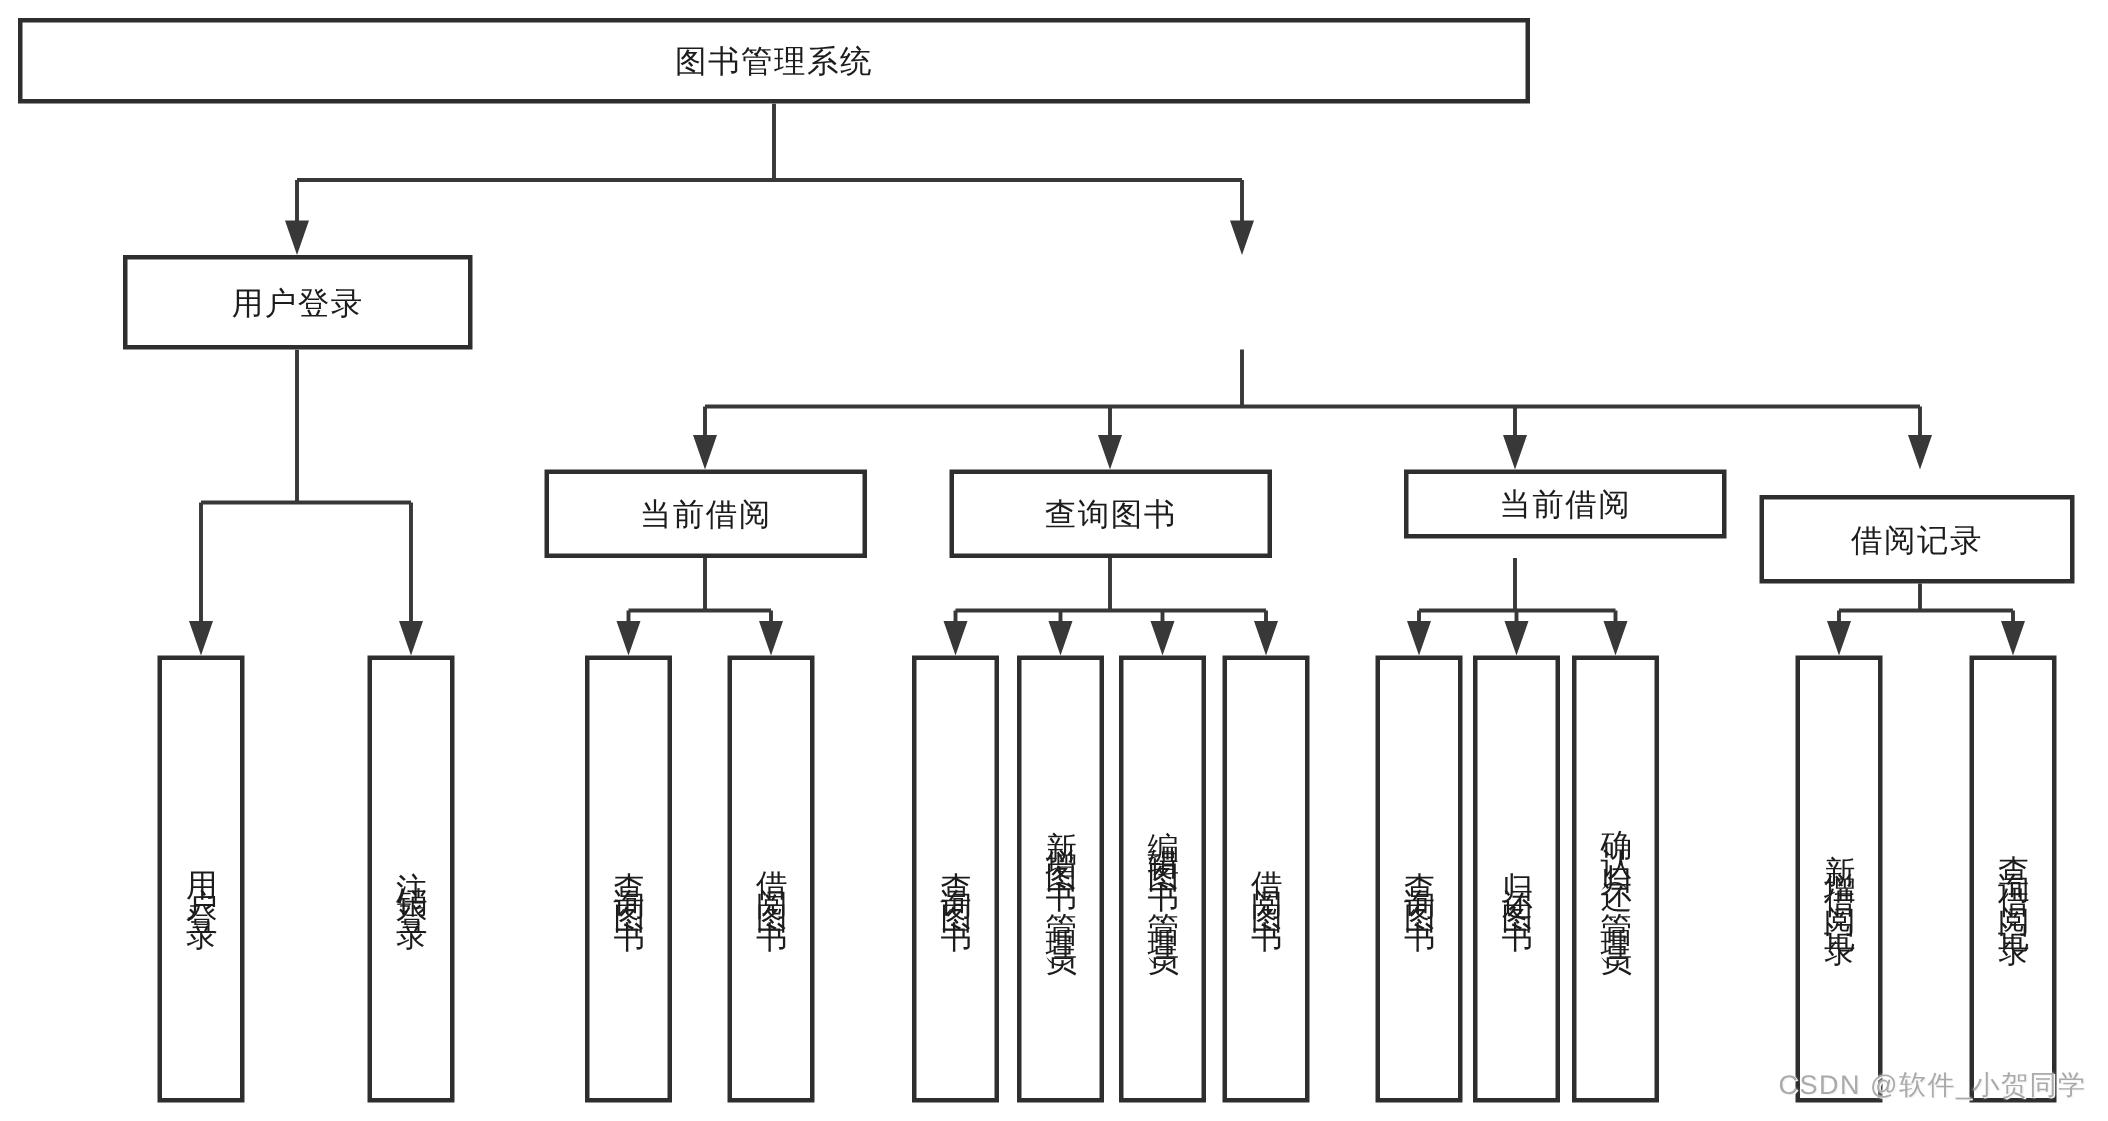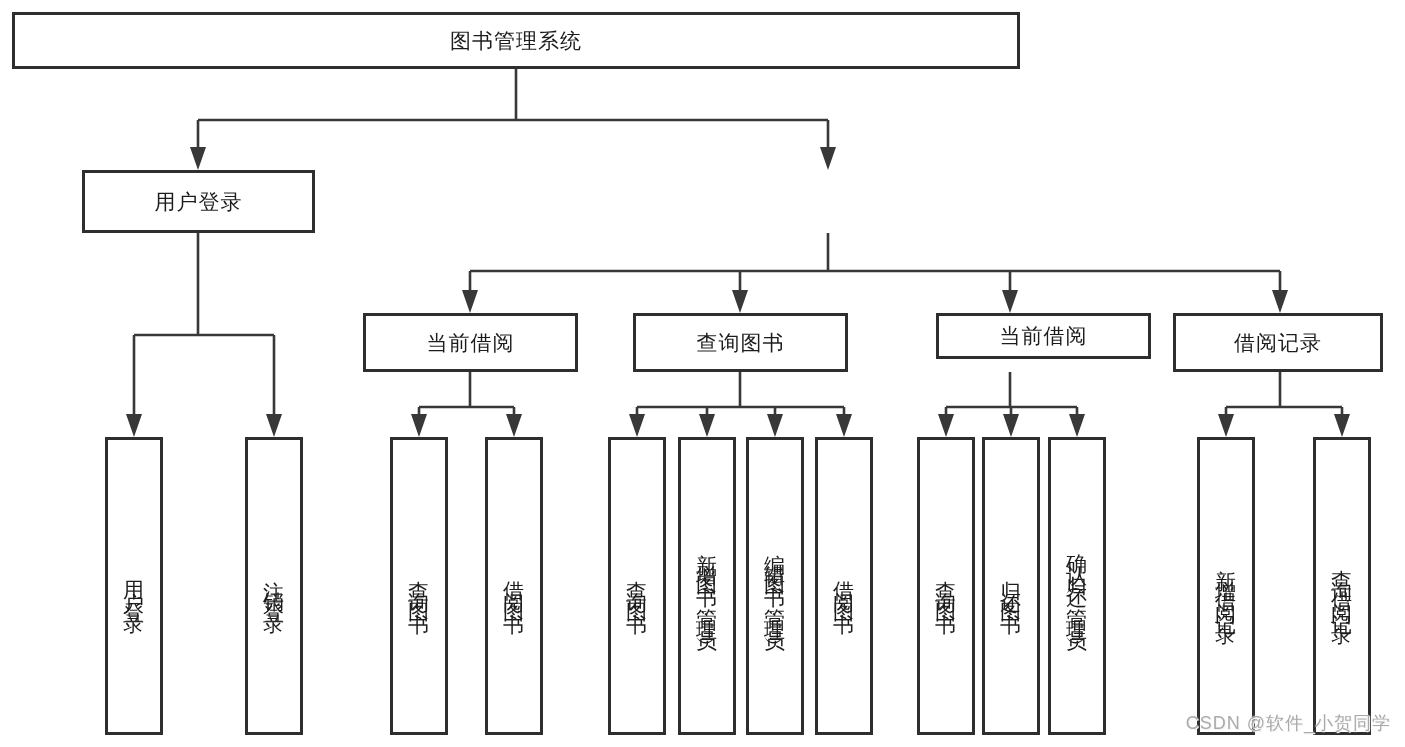--- a/index.html
+++ b/index.html
@@ -68,21 +68,21 @@
          M1334 414 L1350 414 L1342 437 Z"></path>
   </svg>
 
   <div class="node h" style="left:12px;top:12px;width:1008px;height:57px">图书管理系统</div>
 
   <div class="node h" style="left:82px;top:170px;width:233px;height:63px">用户登录</div>
 
   <div class="node h" style="left:363px;top:313px;width:215px;height:59px">当前借阅</div>
   <div class="node h" style="left:633px;top:313px;width:215px;height:59px">查询图书</div>
   <div class="node h" style="left:936px;top:313px;width:215px;height:46px">当前借阅</div>
-  <div class="node h" style="left:1173px;top:313px;width:210px;height:59px">借阅记录</div>
+  <div class="node h" style="left:1173px;top:330px;width:210px;height:59px">借阅记录</div>
 
   <div class="node v" style="left:105px;top:437px;width:58px;height:298px">
     <span>用户登录</span>
   </div>
   <div class="node v" style="left:245px;top:437px;width:58px;height:298px">
     <span>注销登录</span>
   </div>
 
   <div class="node v" style="left:390px;top:437px;width:58px;height:298px">
     <span>查询图书</span>

